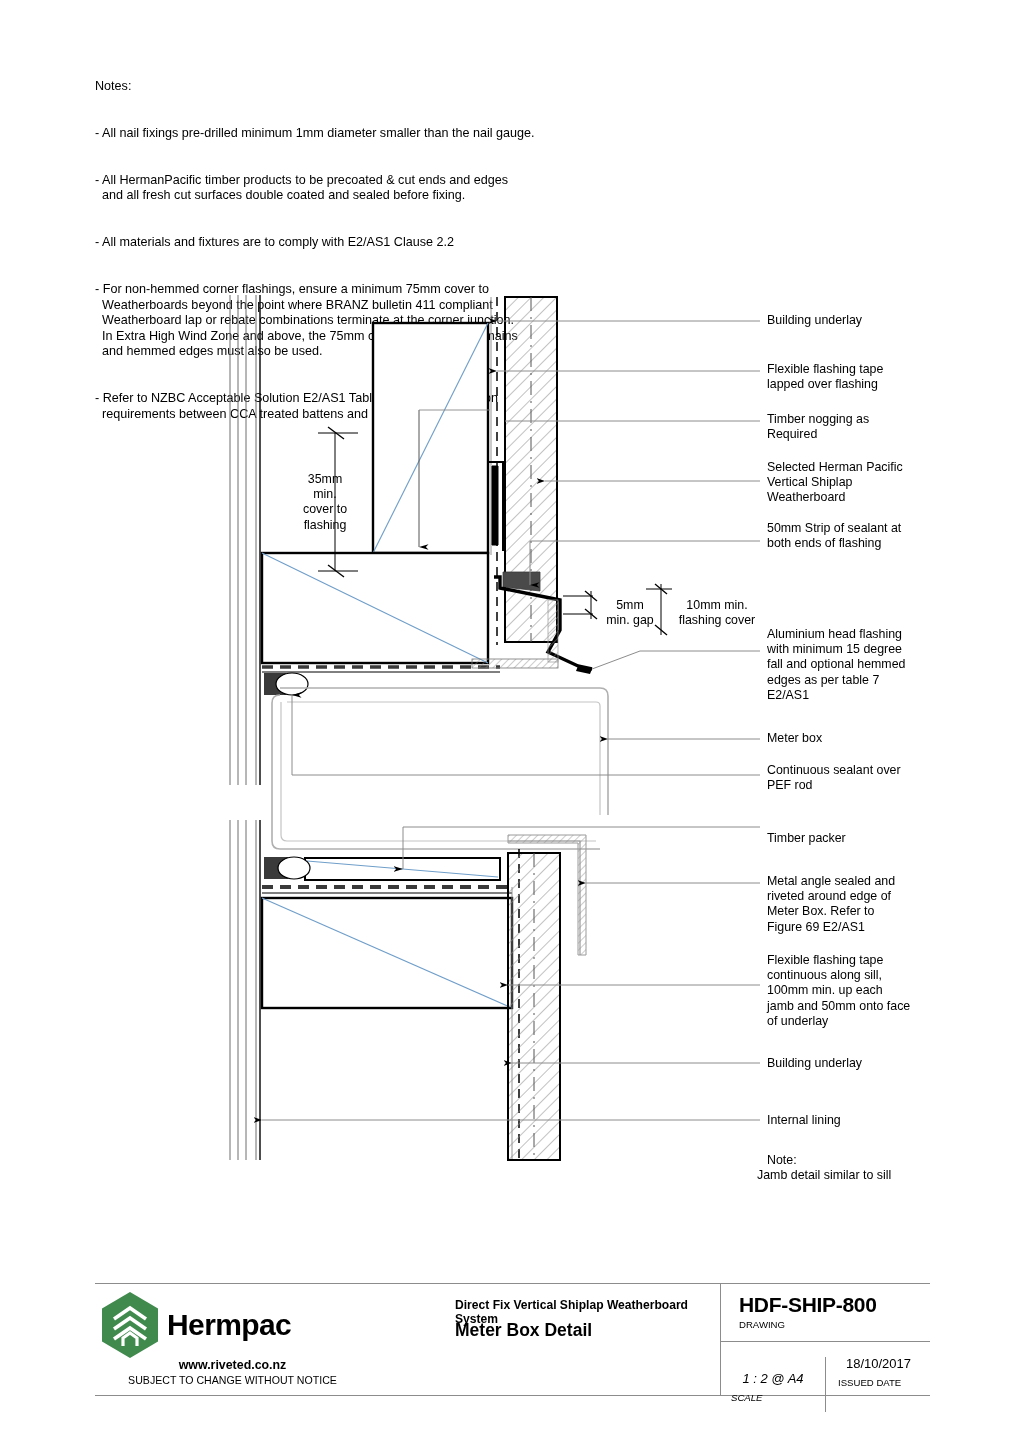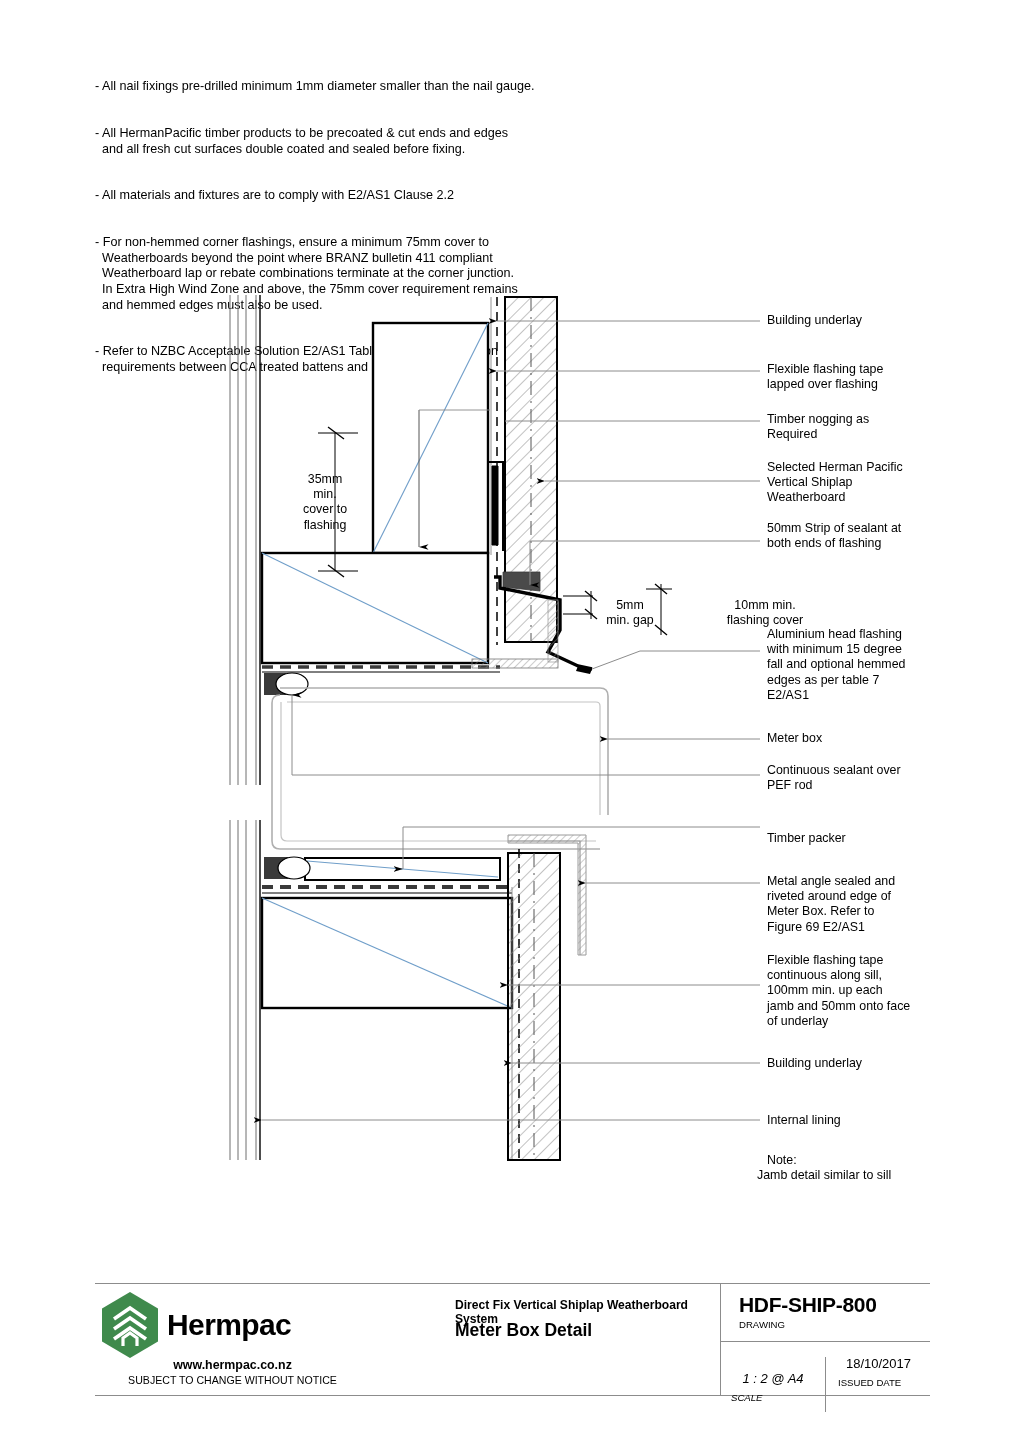--- a/index.html
+++ b/index.html
@@ -135,20 +135,21 @@
   }
   #tb-date-cap {
     position: absolute; left: 12px; top: 35px;
     font-size: 9.6px;
   }
 </style>
 </head>
 <body>
 
 <div id="notes-block">
+  <span class="notes-heading">Notes:</span>
   <span class="note-line">- All nail fixings pre-drilled minimum 1mm diameter smaller than the nail gauge.</span>
   <span class="note-line">- All HermanPacific timber products to be precoated &amp; cut ends and edges
   and all fresh cut surfaces double coated and sealed before fixing.</span>
   <span class="note-line">- All materials and fixtures are to comply with E2/AS1 Clause 2.2</span>
   <span class="note-line">- For non-hemmed corner flashings, ensure a minimum 75mm cover to
   Weatherboards beyond the point where BRANZ bulletin 411 compliant
   Weatherboard lap or rebate combinations terminate at the corner junction.
   In Extra High Wind Zone and above, the 75mm cover requirement remains
   and hemmed edges must also be used.</span>
   <span class="note-line">- Refer to NZBC Acceptable Solution E2/AS1 Table 21 for the separation
@@ -342,38 +343,38 @@
 <div class="annotation" style="left:767px; top:1056px;">Building underlay</div>
 <div class="annotation" style="left:767px; top:1113px;">Internal lining</div>
 <div class="annotation bold-lead" style="left:767px; top:1153px;">Note:</div>
 <div class="annotation" style="left:757px; top:1168px;">Jamb detail similar to sill</div>
 
 <div class="dim-label" style="left:262px; top:472px; width:90px;padding-left:36px;">35mm min.
 cover to
 flashing</div>
 <div class="dim-label" style="left:593px; top:598px; width:74px;">5mm
 min. gap</div>
-<div class="dim-label" style="left:671px; top:598px; width:92px;margin-left:48px;">10mm min.
+<div class="dim-label" style="left:671px; top:598px; width:92px;">10mm min.
 flashing cover</div>
 
 <div id="title-block">
   <div id="tb-inner">
 
     <div id="tb-logo-cell">
       <svg id="logo-mark" viewBox="0 0 62 68">
         <polygon points="31,1 59,17.5 59,50.5 31,67 3,50.5 3,17.5" fill="#3F8A4C"></polygon>
         <g fill="none" stroke="#ffffff" stroke-width="3.6" stroke-linejoin="miter">
           <polyline points="15,28 31,17 47,28"></polyline>
           <polyline points="15,38 31,27 47,38"></polyline>
           <polyline points="15,48 31,37 47,48"></polyline>
         </g>
         <polyline points="24,55 24,47 31,42 38,47 38,55" fill="none" stroke="#ffffff" stroke-width="3.2"></polyline>
       </svg>
       <div id="logo-word">Hermpac</div>
-      <div id="tb-web">www.hermpac.co.nz</div>
+      <div id="tb-web">www.riveted.co.nz</div>
       <div id="tb-subject">SUBJECT TO CHANGE WITHOUT NOTICE</div>
     </div>
 
     <div id="tb-title-cell">
       <div id="tb-system">Direct Fix Vertical Shiplap Weatherboard System</div>
       <div id="tb-detail">Meter Box Detail</div>
     </div>
 
     <div id="tb-right-cell">
       <div id="tb-drawing-row">

